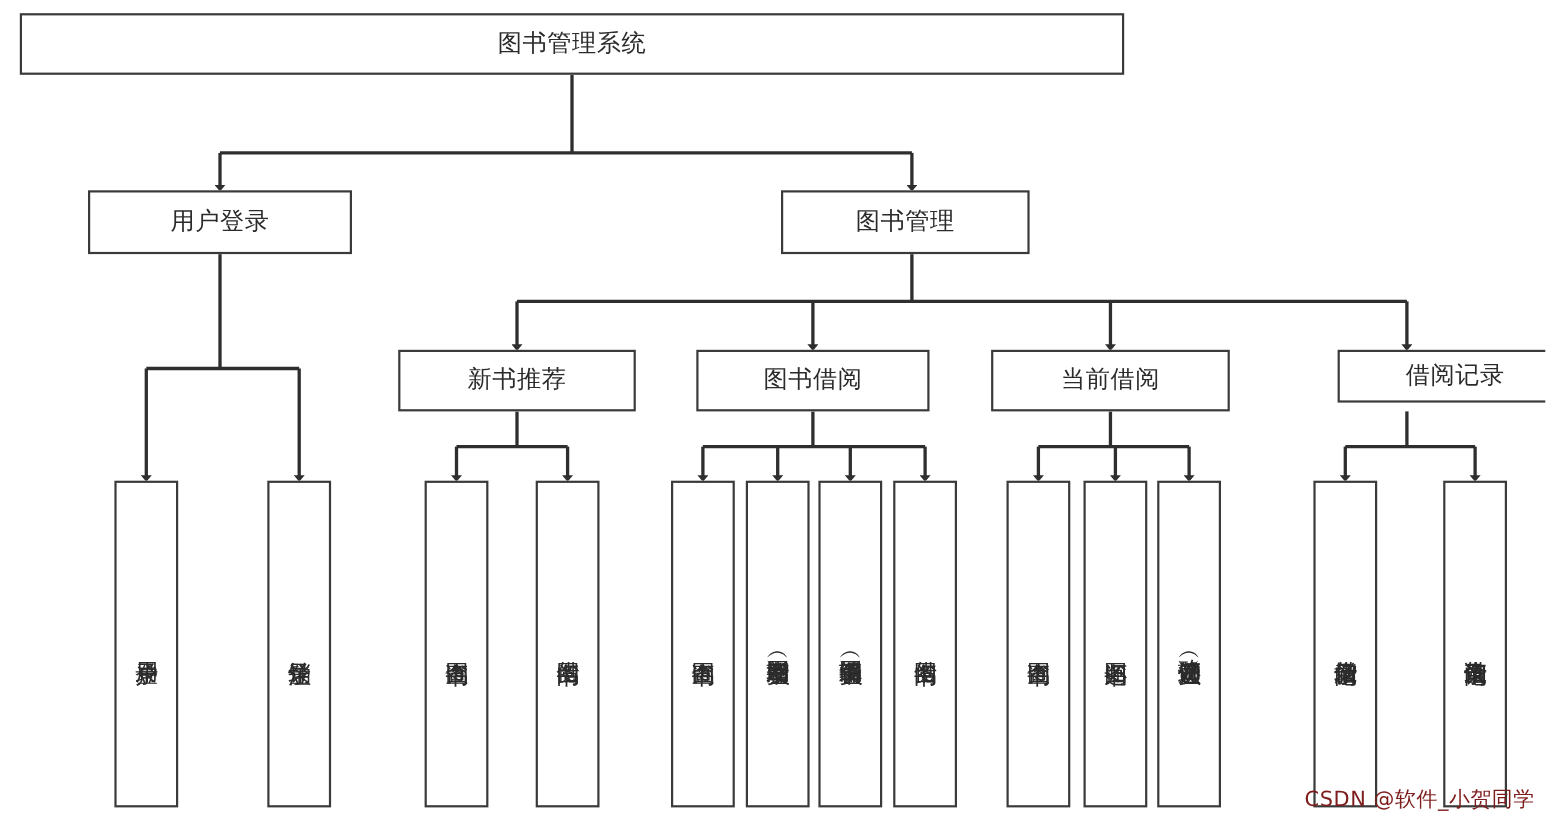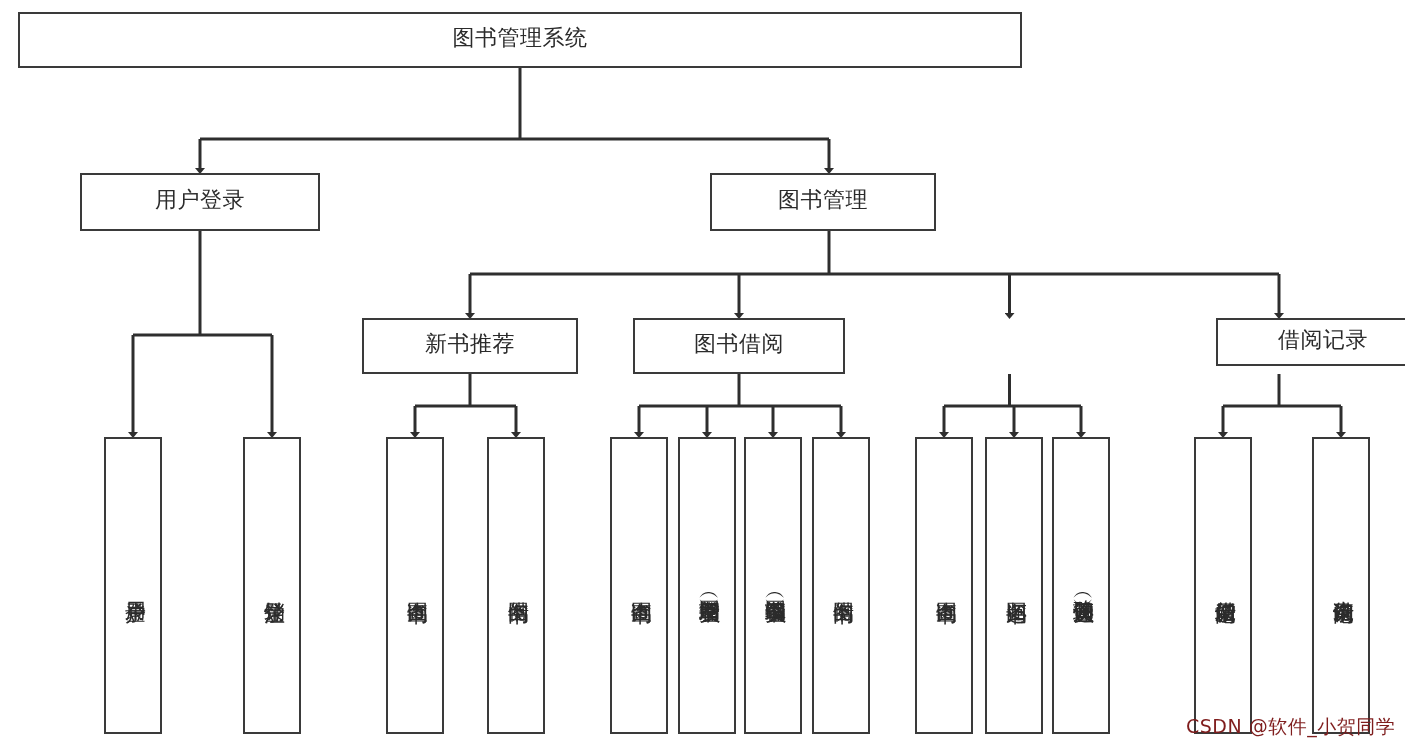--- a/index.html
+++ b/index.html
@@ -28,21 +28,20 @@
   .node {
     position: absolute;
     box-sizing: border-box;
     border: 2px solid #3a3a3a;
     background: #ffffff;
     display: flex;
     align-items: center;
     justify-content: center;
     color: #2b2b2b;
     letter-spacing: 0.5px;
-    font-family: Liberation Mono, monospace;
   }
   .node.horiz {
     font-size: 22px;
     line-height: 1.1;
     white-space: nowrap;
   }
   .node.vert {
     writing-mode: vertical-rl;
     text-orientation: upright;
     font-size: 21px;
@@ -126,20 +125,23 @@
   <div class="node horiz" id="n-book-manage" style="left: 710px; top: 173px; width: 226px; height: 58px;">
     <span>图书管理</span>
   </div>
 
   <div class="node horiz" id="n-new-book-rec" style="left: 362px; top: 318px; width: 216px; height: 56px;">
     <span>新书推荐</span>
   </div>
   <div class="node horiz" id="n-book-borrow" style="left: 633px; top: 318px; width: 212px; height: 56px;">
     <span>图书借阅</span>
   </div>
+  <div class="node horiz" id="n-current-borrow" style="left: 901px; top: 318px; width: 217px; height: 56px;">
+    <span>当前借阅</span>
+  </div>
   <div class="node horiz" id="n-borrow-record" style="left: 1172px; top: 318px; width: 214px; height: 48px; margin-left: 44px;">
     <span>借阅记录</span>
   </div>
 
   <div class="node vert" id="n-leaf-user-login" style="left: 104px; top: 437px; width: 58px; height: 297px;">
     <span class="vtext">用户登录</span>
   </div>
   <div class="node vert" id="n-leaf-logout" style="left: 243px; top: 437px; width: 58px; height: 297px;">
     <span class="vtext">注销登录</span>
   </div>

